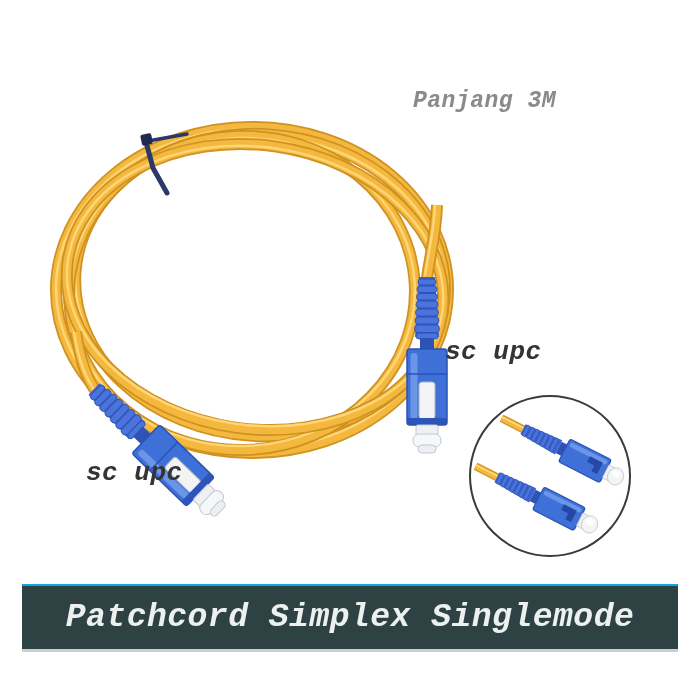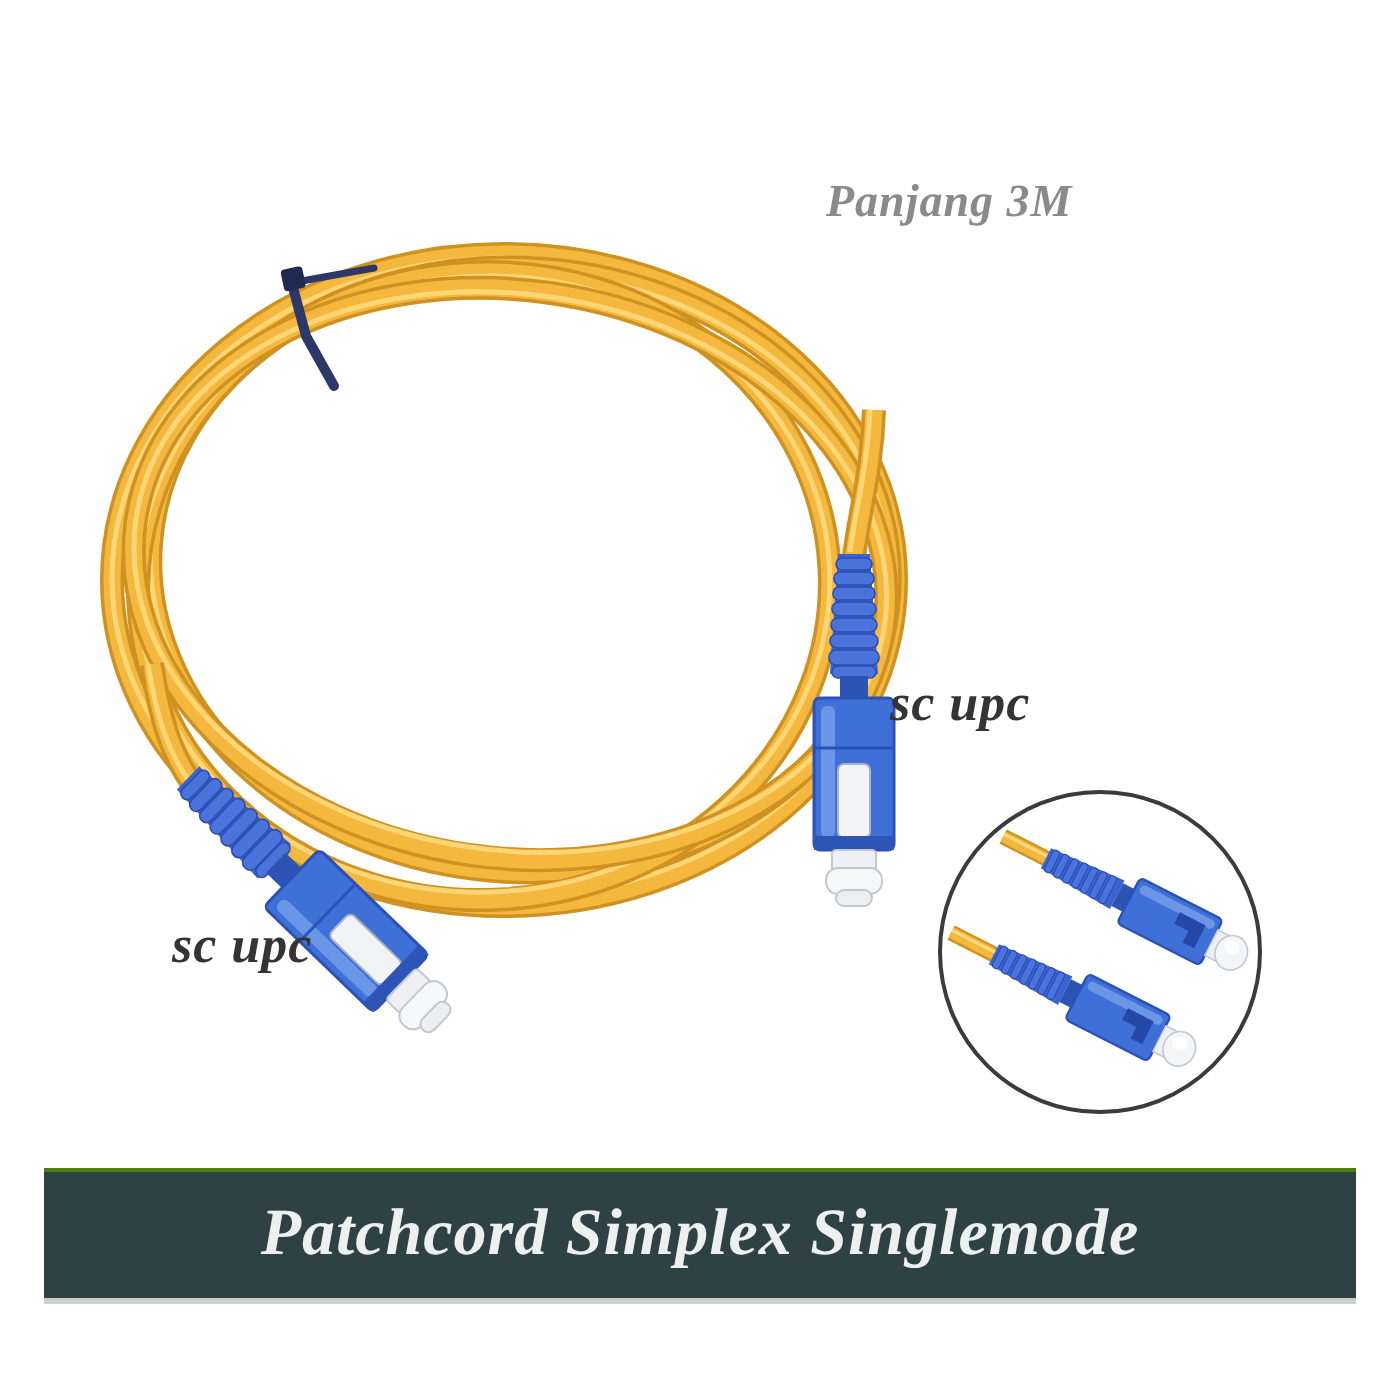--- a/index.html
+++ b/index.html
@@ -1,24 +1,24 @@
 <!DOCTYPE html>
 <html><head>
 <meta charset="utf-8">
 <style>
   html,body{margin:0;padding:0;background:#ffffff;}
   .stage{position:relative;width:700px;height:700px;background:#ffffff;overflow:hidden;
-         font-family:Liberation Serif, serif;}
+         font-family:Liberation Mono, monospace;}
   .photo-svg{position:absolute;left:0;top:0;}
   .label{position:absolute;font-style:italic;font-weight:600;letter-spacing:.5px;white-space:nowrap;}
   .label-length{left:413px;top:88px;font-size:23px;color:#8a8a8a;}
   .label-sc-left{left:86px;top:458px;font-size:26px;color:#343434;}
   .label-sc-right{left:445px;top:337px;font-size:26px;color:#343434;}
   .banner{position:absolute;left:22px;top:584px;width:656px;height:63px;background:#2e4244;
-          border-top:2px solid #4d7c0f;box-shadow:0 3px 0 rgba(110,120,120,.35);
+          border-top:2px solid #0ea5e9;box-shadow:0 3px 0 rgba(110,120,120,.35);
           display:flex;align-items:center;justify-content:center;}
   .banner-title{font-style:italic;font-weight:600;font-size:33px;color:#ecf1ef;letter-spacing:.5px;}
 </style>
 </head>
 <body>
 
 <div class="stage">
 
   <svg class="photo-svg" width="700" height="700" viewBox="0 0 700 700">
     <defs>

